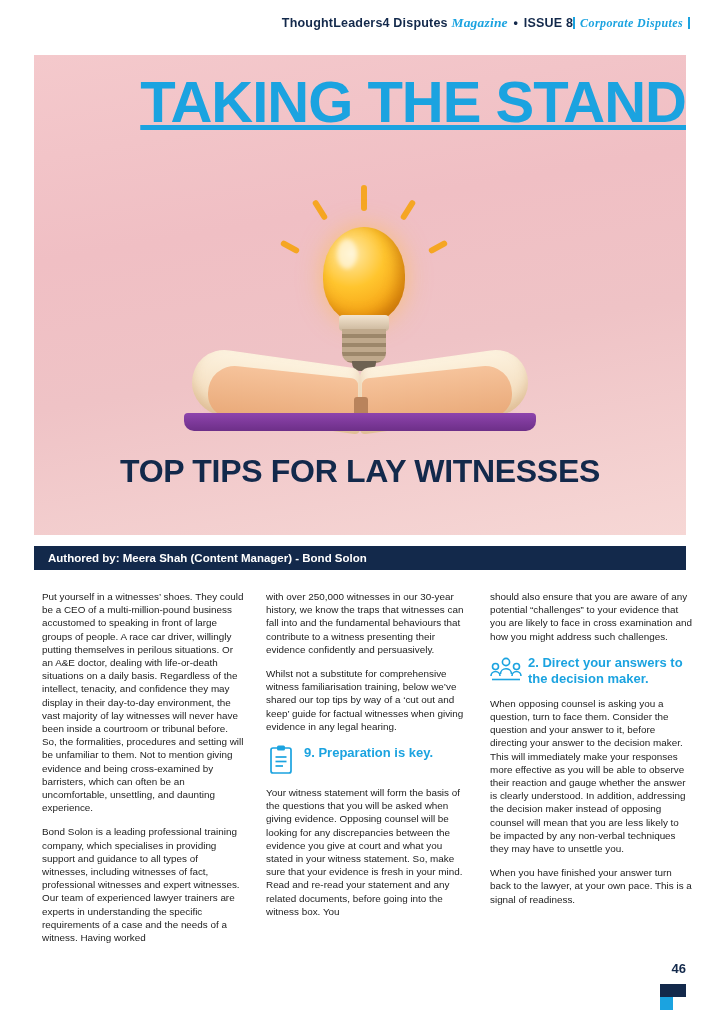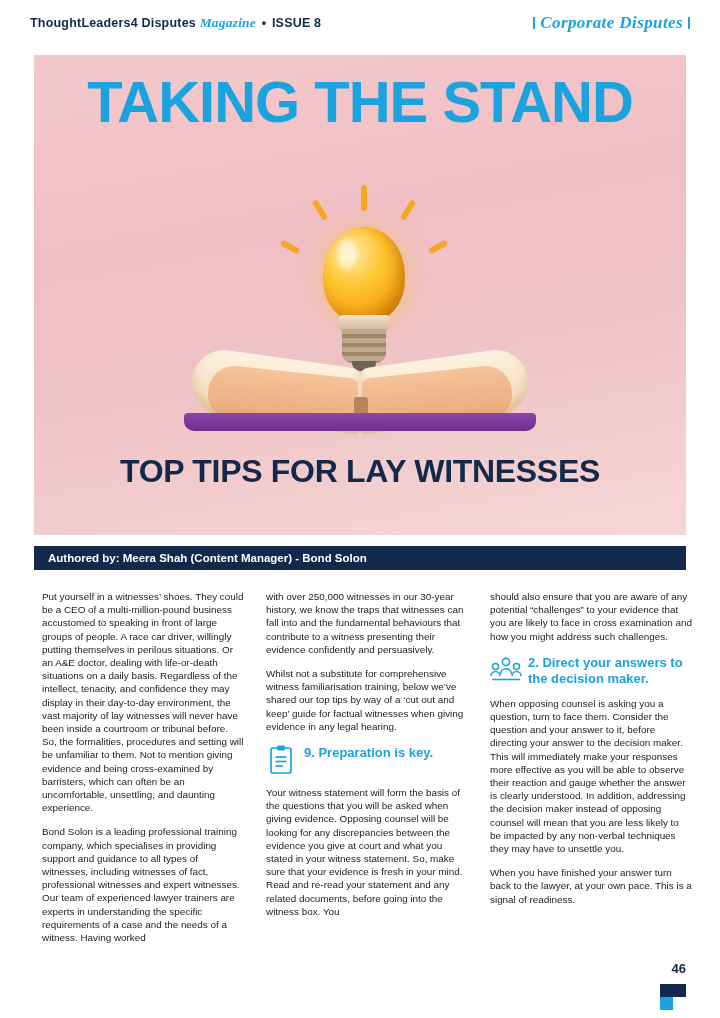--- a/index.html
+++ b/index.html
@@ -16,42 +16,42 @@
 
   
   .masthead {
     position: absolute;
     top: 0; left: 0;
     width: 720px;
     height: 46px;
     padding: 0 30px;
     display: flex;
     align-items: center;
-    justify-content: space-between;
+    justify-content: flex-end;
   }
   .masthead-left {
     font-size: 12.5px;
     font-weight: bold;
     color: #13294b;
     letter-spacing: 0.2px;
     white-space: nowrap;
   }
   .masthead-left .mag {
     font-style: italic;
     color: #1ba3e0;
     font-family: "Liberation Serif", serif;
     font-size: 13.5px;
     font-weight: bold;
   }
   .masthead-left .dot {
     color: #13294b;
     padding: 0 2px;
   }
   .masthead-right {
-    font-size: 17px;
+    font-size: 12px;
     color: #1ba3e0;
     font-style: italic;
     font-family: "Liberation Serif", serif;
     font-weight: bold;
     letter-spacing: 0.4px;
     display: flex;
     align-items: center;
     gap: 5px;
   }
   .bar {
@@ -69,27 +69,28 @@
     width: 652px;
     height: 480px;
     background: linear-gradient(170deg, #f4c9cc 0%, #f0bfc4 35%, #efc3c6 60%, #f6d7d5 100%);
     overflow: hidden;
   }
   .hero-title {
     position: absolute;
     top: 16px;
     left: 0;
     width: 100%;
-    text-align: center;
+    text-align: right;
     font-size: 58px;
     line-height: 62px;
     font-weight: bold;
     color: #1ba3e0;
     letter-spacing: -1px;
     font-family: "Liberation Sans", sans-serif;
+    text-decoration: underline;
   }
 
   
   .illus {
     position: absolute;
     top: 90px;
     left: 0;
     width: 652px;
     height: 350px;
   }

